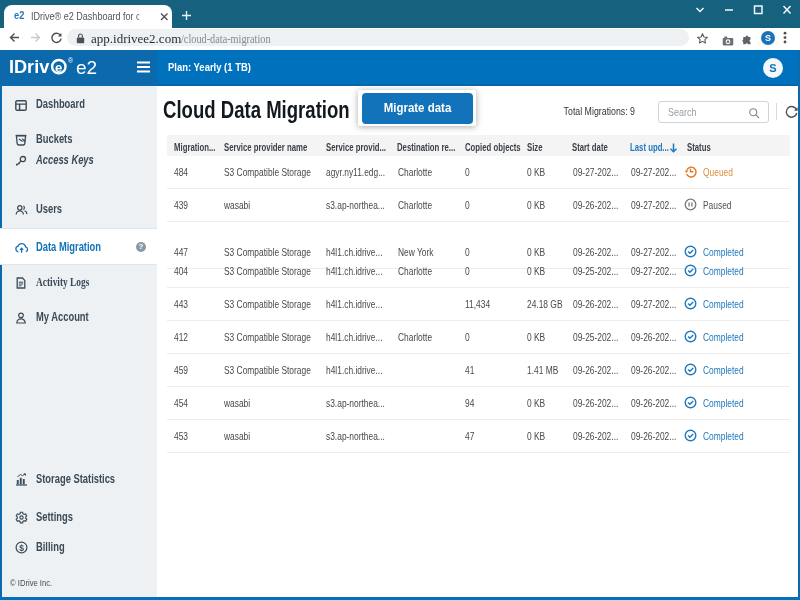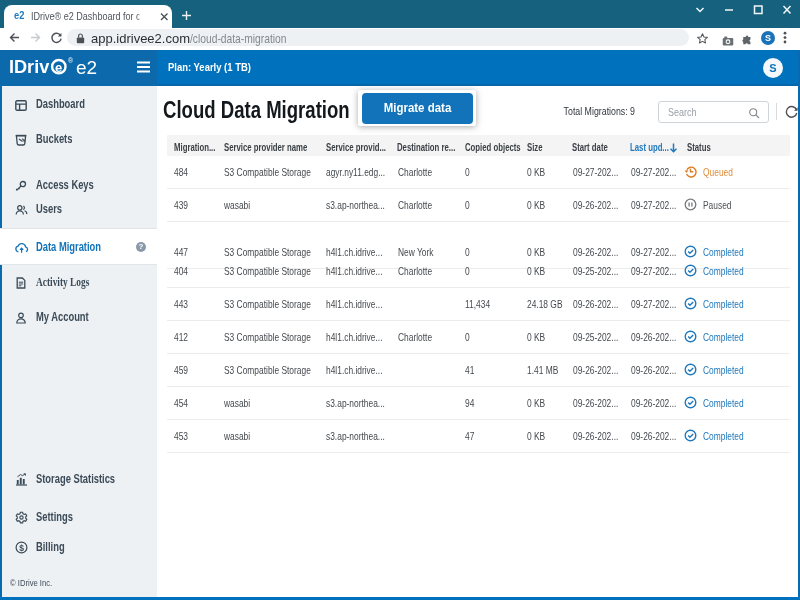--- a/index.html
+++ b/index.html
@@ -9,21 +9,21 @@
 
   
   #titlebar { left:0; top:0; width:800px; height:28px; background:#16627e; }
   #tab { left:4px; top:5px; width:168px; height:23px; background:#fff; border-radius:8px 8px 0 0; }
   #tabfav { left:14px; top:9px; font-size:11px; font-weight:bold; color:#1f7bc0; transform:scaleX(0.85); transform-origin:0 0; }
   #tabtitle { left:31px; top:9.5px; width:126px; font-size:10.5px; color:#50555a; white-space:nowrap; overflow:hidden; transform:scaleX(0.86); transform-origin:0 0; }
   #tabfade { left:136px; top:6px; width:21px; height:20px; background:linear-gradient(90deg,rgba(255,255,255,0),#fff 75%); }
 
   #toolbar { left:0; top:28px; width:800px; height:22px; background:#ffffff; }
   #omnibox { left:67px; top:28.5px; width:622px; height:17.5px; background:#eef1f4; border-radius:9px; }
-  #urltext { left:91px; top:31px; font-size:13px; color:#2b2f33; white-space:nowrap; }
+  #urltext { left:91px; top:31px; font-size:13px; color:#2b2f33; white-space:nowrap;font-family:Liberation Serif, serif; }
   #urltext span { color:#84898e; display:inline-block; transform:scaleX(0.79); transform-origin:0 0; }
 
   
   #appbar { left:0; top:50px; width:800px; height:36px; background:#0071bc; border-bottom:2px solid #0567a9; }
   #sbhead { left:0; top:50px; width:157px; height:36px; background:#0b69ac; }
   #plantext { left:168px; top:61px; font-size:11px; font-weight:bold; color:#fff; transform:scaleX(0.86); transform-origin:0 0; white-space:nowrap; }
   #avatar2 { left:763px; top:58px; width:20px; height:20px; border-radius:50%; background:#f4f8fb; color:#1272ba; font-size:11px; font-weight:bold; text-align:center; line-height:20px; }
 
   
   #sidebar { left:0; top:86px; width:157px; height:512px; background:#edf1f4; }
@@ -147,21 +147,21 @@
 </div>
 <div class="abs navitem" style="top:122px;">
   <span class="ico"><svg width="12" height="12" viewBox="0 0 12 12">
         <path d="M1.4 1.6 H10.6 L9.8 9.6 a1.6 1.6 0 0 1 -1.6 1.4 H3.8 a1.6 1.6 0 0 1 -1.6 -1.4 Z" fill="none" stroke="#3b4a56" stroke-width="1.3"></path>
         <path d="M0.8 1.6 H11.2" stroke="#3b4a56" stroke-width="1.6"></path>
         <path d="M4 5 L7.6 7.4 M7.2 4.6 L8.9 6.3" stroke="#3b4a56" stroke-width="1.2"></path>
         <circle cx="9.3" cy="6.8" r="1" fill="#3b4a56"></circle>
       </svg></span>
   <span class="lbl">Buckets</span>
 </div>
-<div class="abs navitem" style="top:168px;">
+<div class="abs navitem" style="top:143px;font-style:italic;">
   <span class="ico"><svg width="12" height="12" viewBox="0 0 12 12">
         <circle cx="7.9" cy="4.1" r="2.6" fill="none" stroke="#3b4a56" stroke-width="1.3"></circle>
         <path d="M6 6 L1.6 10.4 M1.6 10.4 L1.6 8.7 M3.4 8.6 L4.8 8.6" fill="none" stroke="#3b4a56" stroke-width="1.3"></path>
       </svg></span>
   <span class="lbl">Access Keys</span>
 </div>
 <div class="abs navitem" style="top:192px;">
   <span class="ico"><svg width="13" height="12" viewBox="0 0 13 12">
         <circle cx="4.8" cy="3.8" r="2.2" fill="none" stroke="#3b4a56" stroke-width="1.2"></circle>
         <path d="M1.2 10.4 a3.6 3.6 0 0 1 7.2 0" fill="none" stroke="#3b4a56" stroke-width="1.2"></path>

